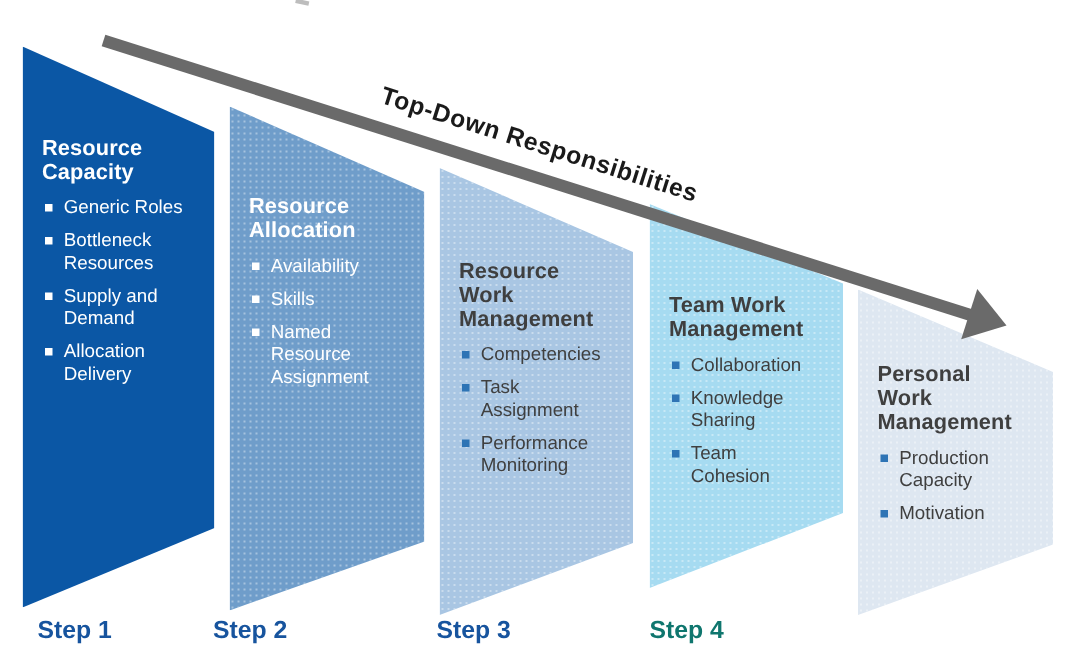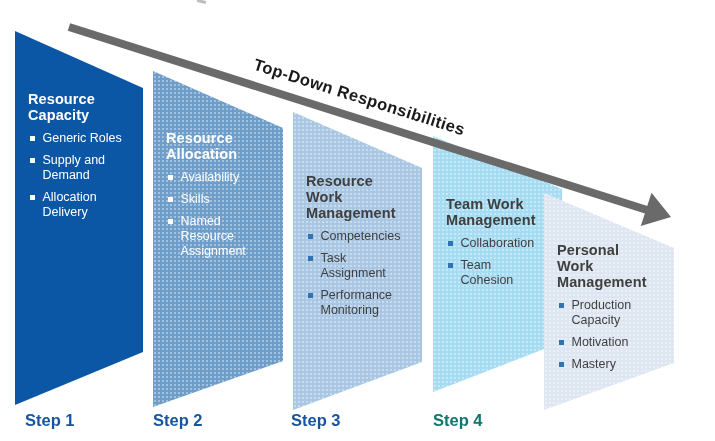--- a/index.html
+++ b/index.html
@@ -13,21 +13,21 @@
     background-size:4px 4px;}
   .shape .content{position:relative; z-index:1; padding-left:13px; padding-right:7px;}
   .s1{left:15px; top:31px; width:128px; height:374px;
       clip-path:polygon(0px 0px,128px 57px,128px 321px,0px 374px);}
   .s2{left:153px; top:71px; width:130px; height:336px;
       clip-path:polygon(0px 0px,130px 57px,130px 290px,0px 336px);}
   .s3{left:293px; top:112px; width:129px; height:298px;
       clip-path:polygon(0px 0px,129px 56px,129px 250px,0px 298px);}
   .s4{left:433px; top:136px; width:129px; height:256px;
       clip-path:polygon(0px 0px,129px 53px,129px 206px,0px 256px);}
-  .s5{left:544px; top:193px; width:130px; height:217px;
+  .s5{left:572px; top:193px; width:130px; height:217px;
       clip-path:polygon(0px 0px,130px 55px,130px 170px,0px 217px);}
   .s1 .content{padding-top:60px;}
   .s2 .content{padding-top:59px;}
   .s3 .content{padding-top:61px;}
   .s4 .content{padding-top:60px;}
   .s5 .content{padding-top:49px;}
 
   .shape-title{margin:0 0 8px 0; font-size:14.5px; line-height:16px; font-weight:bold;
     white-space:pre-line; letter-spacing:.1px;}
   .bullets{display:flex; flex-direction:column; gap:7px;}
@@ -39,21 +39,21 @@
   
   .arrow-svg{position:absolute; left:0; top:0; z-index:3; pointer-events:none;}
   .heading{position:absolute; left:257px; top:55px; z-index:4;
     transform:rotate(17.5deg); transform-origin:0 0;
     font-size:16.5px; font-weight:bold; letter-spacing:.4px; white-space:nowrap;}
 
   
   .step-label{position:absolute; top:411px; font-size:16.5px; font-weight:bold;
     z-index:2;}
   .l1{left:25px;  width:128px;}
-  .l2{left:153px; width:130px;}
+  .l2{left:142px; width:130px;}
   .l3{left:291px; width:129px;}
   .l4{left:433px; width:129px;}
   .l5{left:572px; width:130px;}
 
   
   .artifact{position:absolute; left:197px; top:0; width:9px; height:3px;
     background:#bdbdbd; transform:rotate(12deg); z-index:1;}
 </style>
 </head>
 <body>
@@ -66,20 +66,25 @@
     <div class="content" style="color: rgb(255, 255, 255);">
       <h3 class="shape-title">Resource
 Capacity</h3>
       <div class="bullets">
         <div class="bullet-item">
           <span class="marker"></span>
           <span class="bullet-text">Generic Roles</span>
         </div>
         <div class="bullet-item">
           <span class="marker"></span>
+          <span class="bullet-text">Bottleneck
+Resources</span>
+        </div>
+        <div class="bullet-item">
+          <span class="marker"></span>
           <span class="bullet-text">Supply and
 Demand</span>
         </div>
         <div class="bullet-item">
           <span class="marker"></span>
           <span class="bullet-text">Allocation
 Delivery</span>
         </div>
       </div>
     </div>
@@ -139,20 +144,25 @@
     <div class="content" style="color: rgb(63, 63, 63);">
       <h3 class="shape-title">Team Work
 Management</h3>
       <div class="bullets">
         <div class="bullet-item">
           <span class="marker"></span>
           <span class="bullet-text">Collaboration</span>
         </div>
         <div class="bullet-item">
           <span class="marker"></span>
+          <span class="bullet-text">Knowledge
+Sharing</span>
+        </div>
+        <div class="bullet-item">
+          <span class="marker"></span>
           <span class="bullet-text">Team
 Cohesion</span>
         </div>
       </div>
     </div>
   </div>
 
   <div class="shape s5" style="background-color: rgb(222, 231, 241); --marker: #2E74B5;">
     <div class="texture"></div>
     <div class="content" style="color: rgb(63, 63, 63);">
@@ -162,24 +172,20 @@
       <div class="bullets">
         <div class="bullet-item">
           <span class="marker"></span>
           <span class="bullet-text">Production
 Capacity</span>
         </div>
         <div class="bullet-item">
           <span class="marker"></span>
           <span class="bullet-text">Motivation</span>
         </div>
-        <div class="bullet-item">
-          <span class="marker"></span>
-          <span class="bullet-text">Mastery</span>
-        </div>
       </div>
     </div>
   </div>
 
   <svg class="arrow-svg" width="715" height="441" viewBox="0 0 715 441">
     <line x1="69" y1="27" x2="647" y2="210" stroke-width="8" style="stroke: rgb(106, 106, 106);"></line>
     <polygon points="671,217 640.8,226.1 651.5,192.7" style="fill: rgb(106, 106, 106);"></polygon>
   </svg>
 
   <div class="heading" style="color: rgb(26, 26, 26);">Top-Down Responsibilities</div>

